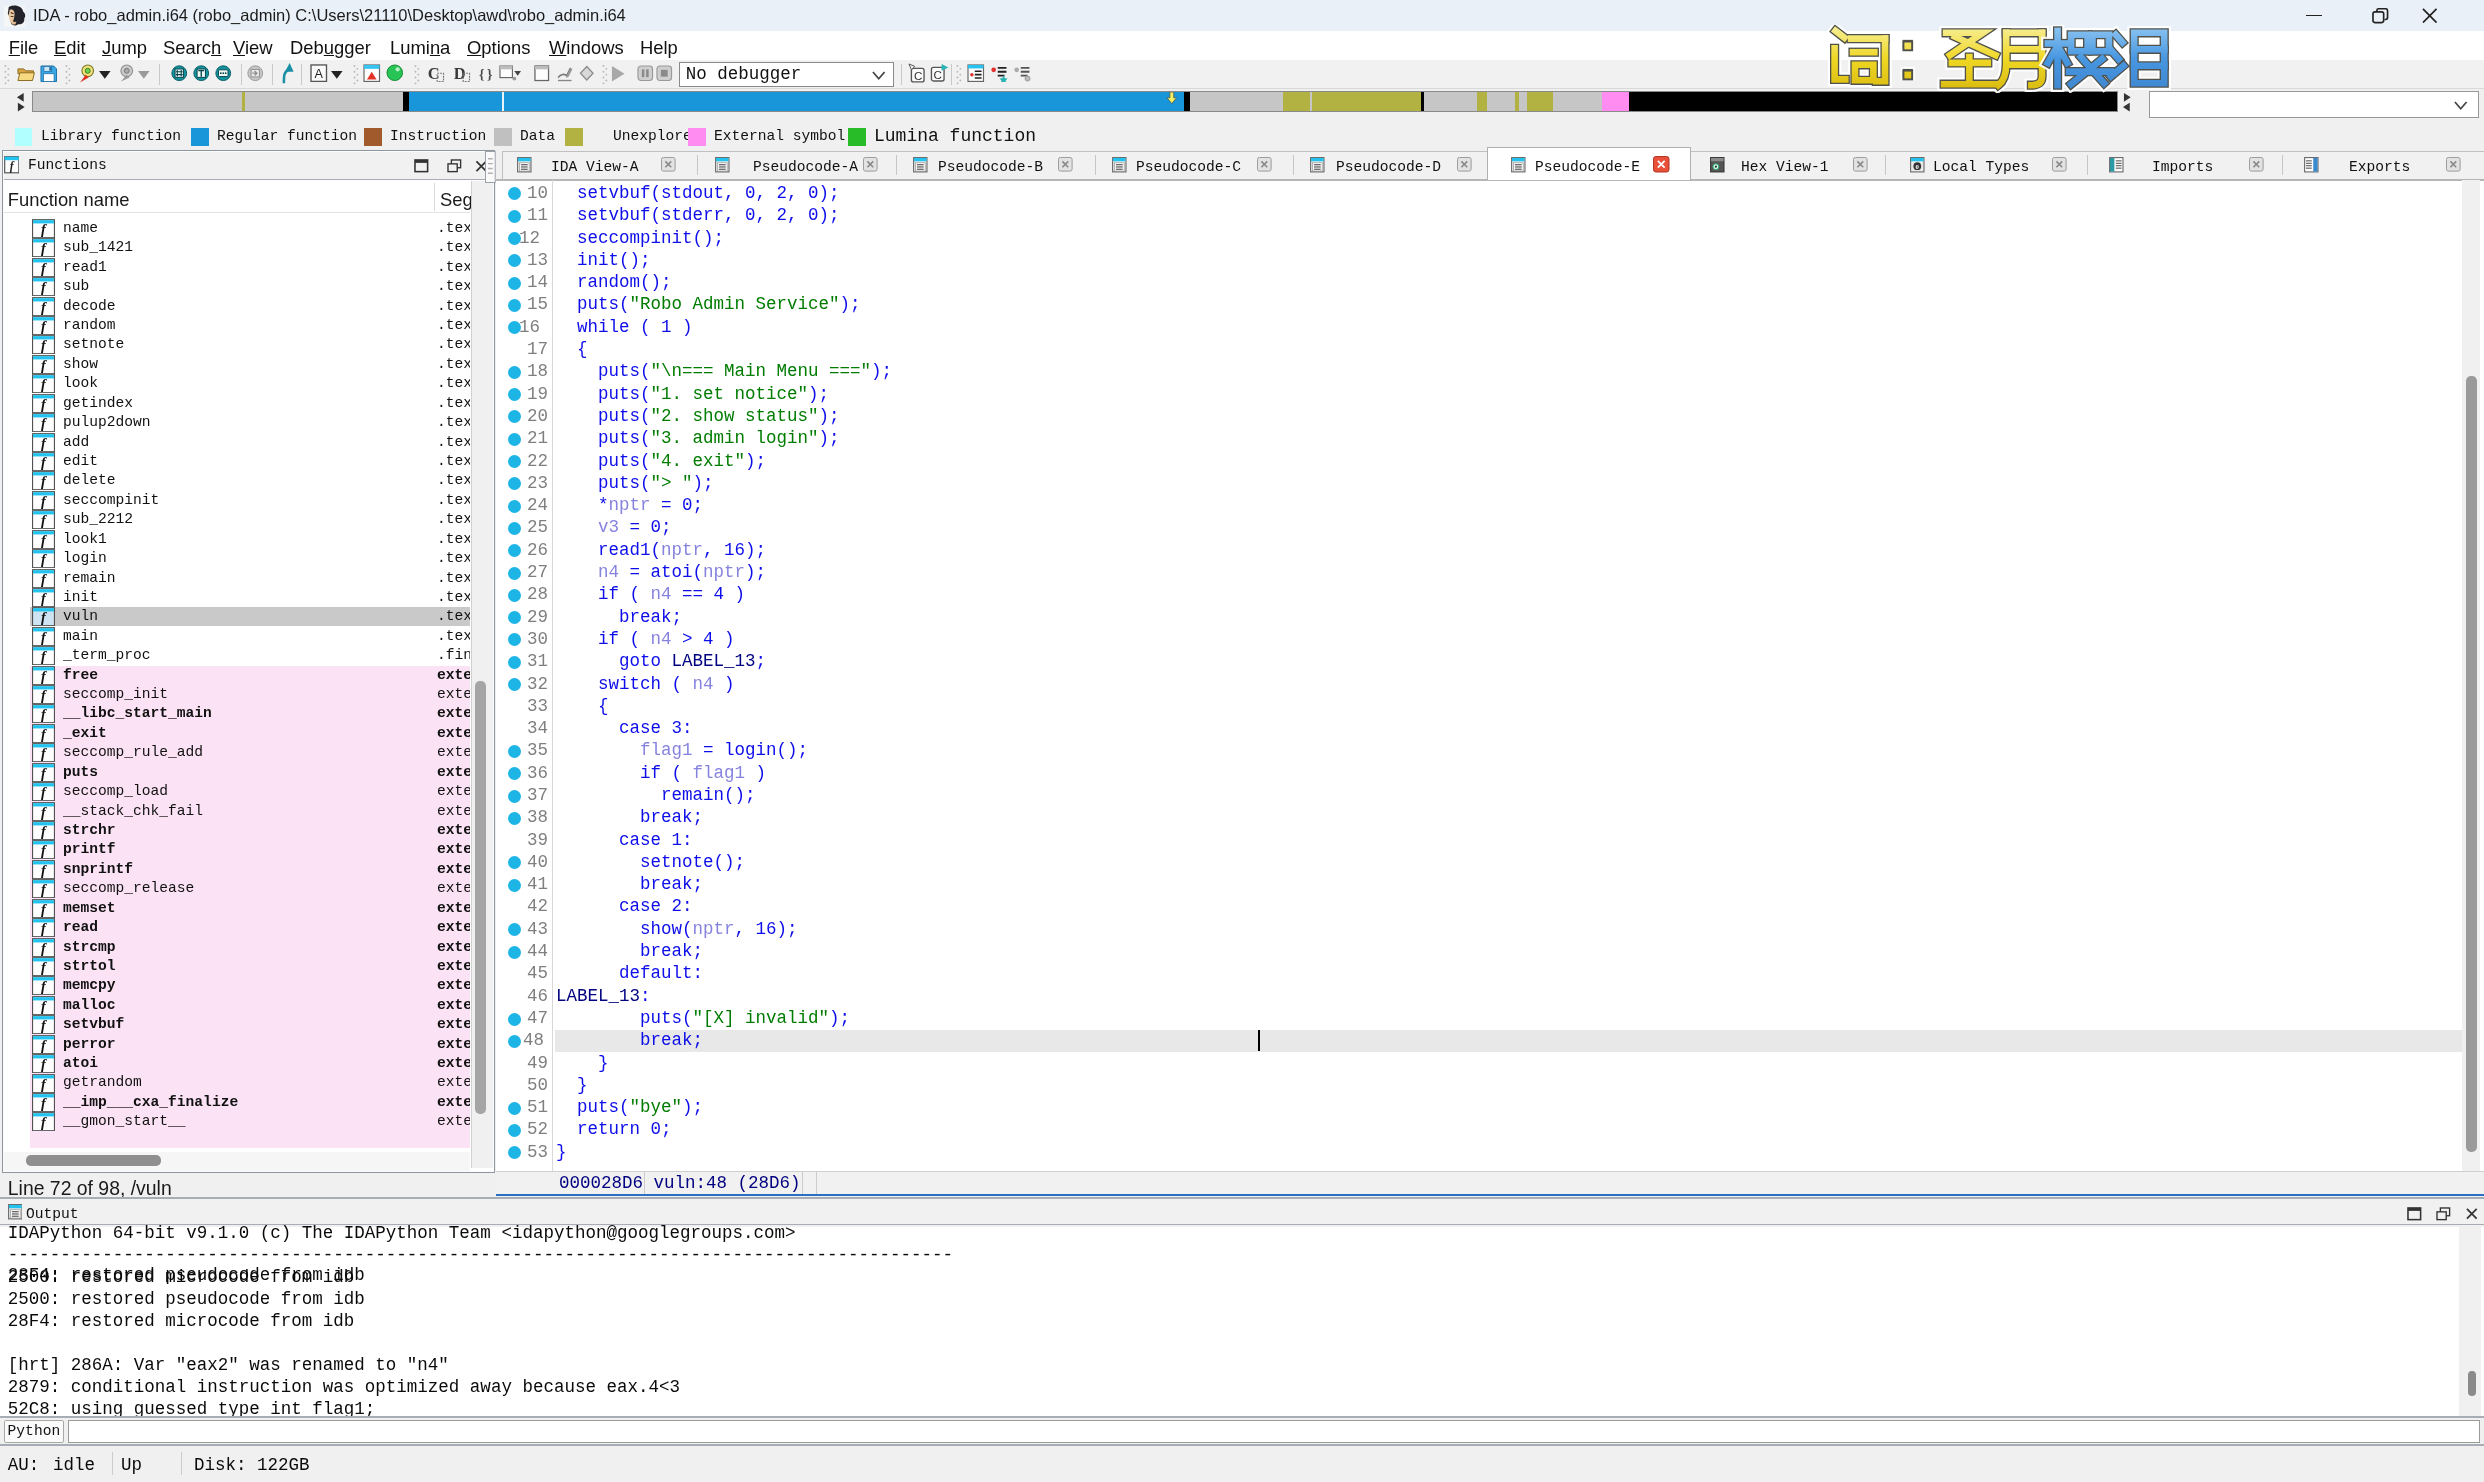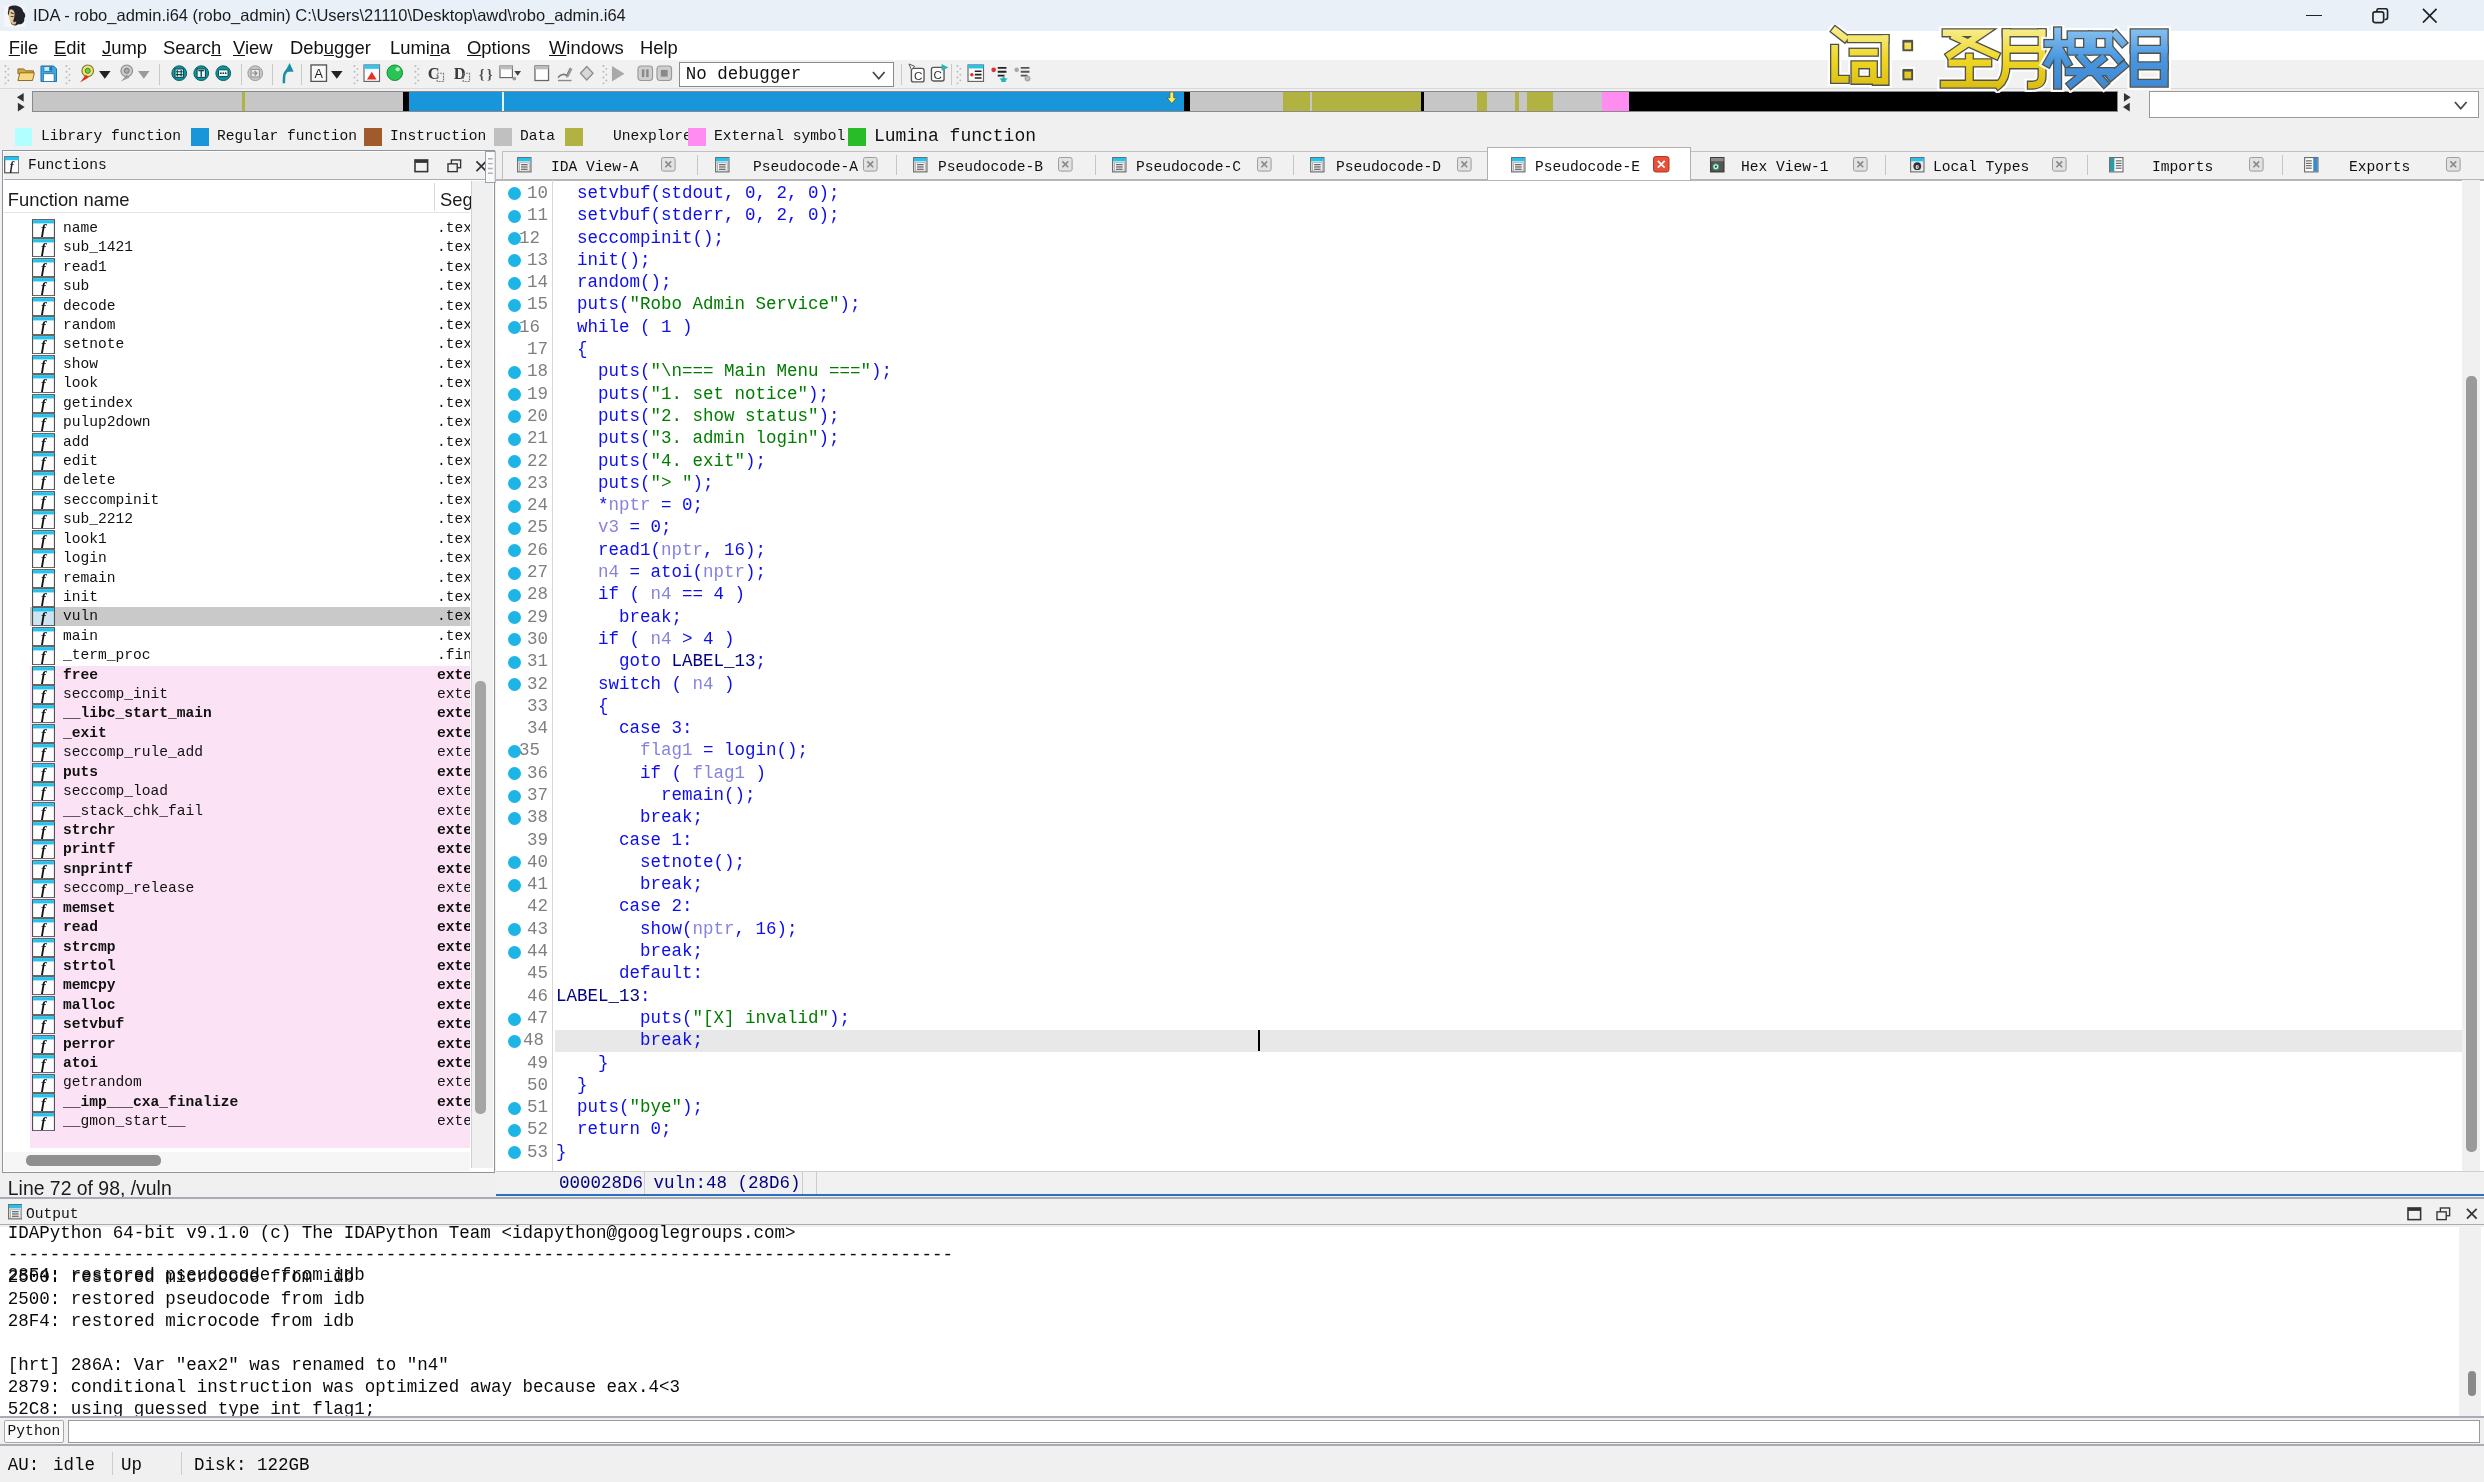--- a/index.html
+++ b/index.html
@@ -840,21 +840,21 @@
 <div class="ab mono" style="left:519px;top:652px;width:29px;text-align:right;font-size:17.5px;line-height:19.4px;color:#7f7f7f">31</div>
 <div class="ab mono" style="left:619px;top:652px;font-size:17.5px;line-height:19.4px;white-space:pre"><span style="color:#0e0eea">goto </span><span style="color:#000080">LABEL_13</span><span style="color:#0e0eea">;</span></div>
 <div class="ab" style="left:508px;top:678px;width:12.6px;height:12.6px;border-radius:6.8px;background:#1db4e6"></div>
 <div class="ab mono" style="left:519px;top:675px;width:29px;text-align:right;font-size:17.5px;line-height:19.4px;color:#7f7f7f">32</div>
 <div class="ab mono" style="left:598px;top:675px;font-size:17.5px;line-height:19.4px;white-space:pre"><span style="color:#0e0eea">switch ( </span><span style="color:#8683de">n4</span><span style="color:#0e0eea"> )</span></div>
 <div class="ab mono" style="left:519px;top:697px;width:29px;text-align:right;font-size:17.5px;line-height:19.4px;color:#7f7f7f">33</div>
 <div class="ab mono" style="left:598px;top:697px;font-size:17.5px;line-height:19.4px;white-space:pre"><span style="color:#0e0eea">{</span></div>
 <div class="ab mono" style="left:519px;top:719px;width:29px;text-align:right;font-size:17.5px;line-height:19.4px;color:#7f7f7f">34</div>
 <div class="ab mono" style="left:619px;top:719px;font-size:17.5px;line-height:19.4px;white-space:pre"><span style="color:#0e0eea">case 3:</span></div>
 <div class="ab" style="left:508px;top:745px;width:12.6px;height:12.6px;border-radius:6.8px;background:#1db4e6"></div>
-<div class="ab mono" style="left:519px;top:741px;width:29px;text-align:left;font-size:17.5px;line-height:19.4px;color:#7f7f7f">35</div>
+<div class="ab mono" style="left:519px;top:741px;width:29px;text-align:right;font-size:17.5px;line-height:19.4px;color:#7f7f7f">35</div>
 <div class="ab mono" style="left:640px;top:741px;font-size:17.5px;line-height:19.4px;white-space:pre"><span style="color:#8683de">flag1</span><span style="color:#0e0eea"> = login();</span></div>
 <div class="ab" style="left:508px;top:767px;width:12.6px;height:12.6px;border-radius:6.8px;background:#1db4e6"></div>
 <div class="ab mono" style="left:519px;top:764px;width:29px;text-align:right;font-size:17.5px;line-height:19.4px;color:#7f7f7f">36</div>
 <div class="ab mono" style="left:640px;top:764px;font-size:17.5px;line-height:19.4px;white-space:pre"><span style="color:#0e0eea">if ( </span><span style="color:#8683de">flag1</span><span style="color:#0e0eea"> )</span></div>
 <div class="ab" style="left:508px;top:790px;width:12.6px;height:12.6px;border-radius:6.8px;background:#1db4e6"></div>
 <div class="ab mono" style="left:519px;top:786px;width:29px;text-align:right;font-size:17.5px;line-height:19.4px;color:#7f7f7f">37</div>
 <div class="ab mono" style="left:661px;top:786px;font-size:17.5px;line-height:19.4px;white-space:pre"><span style="color:#0e0eea">remain();</span></div>
 <div class="ab" style="left:508px;top:812px;width:12.6px;height:12.6px;border-radius:6.8px;background:#1db4e6"></div>
 <div class="ab mono" style="left:519px;top:808px;width:29px;text-align:right;font-size:17.5px;line-height:19.4px;color:#7f7f7f">38</div>
 <div class="ab mono" style="left:640px;top:808px;font-size:17.5px;line-height:19.4px;white-space:pre"><span style="color:#0e0eea">break;</span></div>

